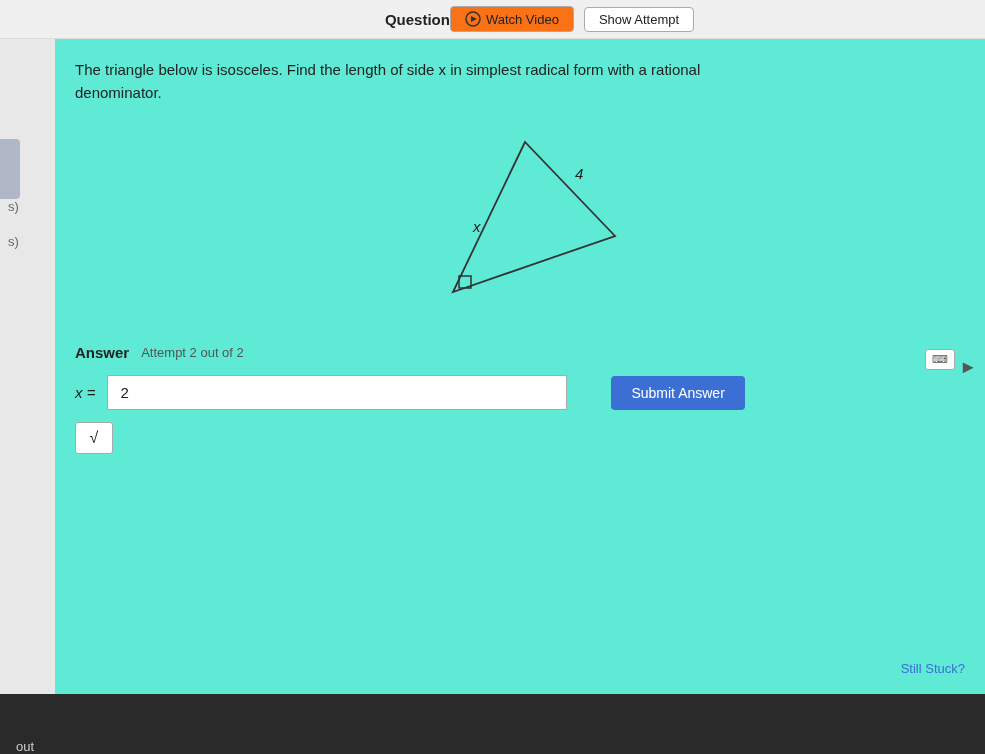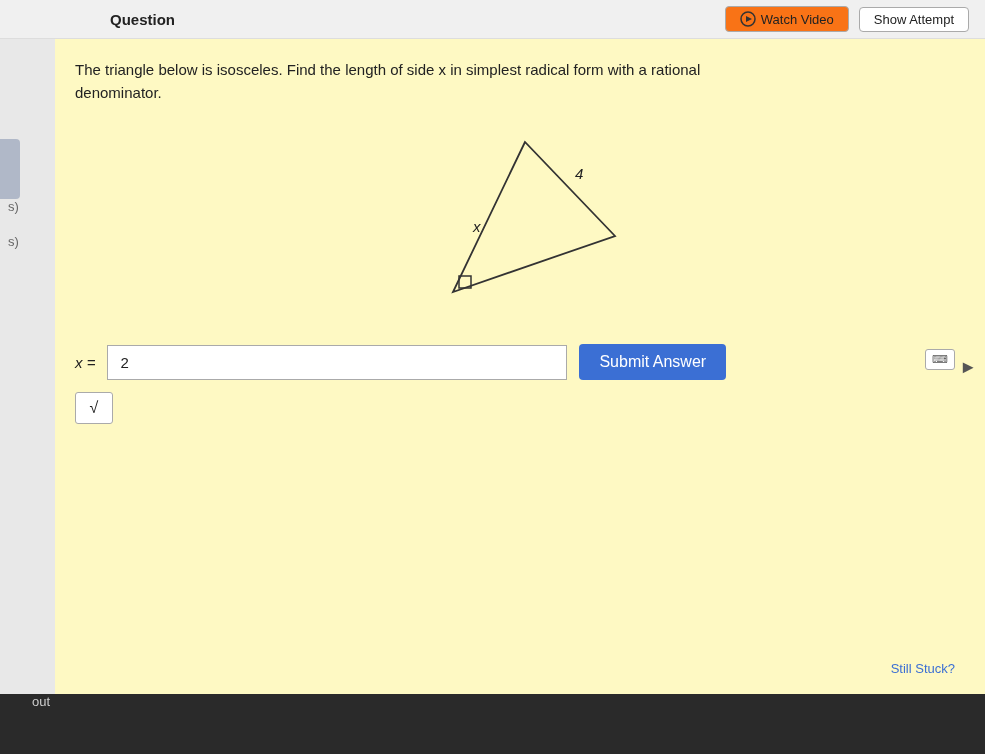--- a/index.html
+++ b/index.html
@@ -20,21 +20,21 @@
       display: flex;
       flex-direction: column;
       padding: 0;
       position: relative;
     }
 
     
     .top-bar {
       display: flex;
       align-items: center;
-      justify-content: space-between;
+      justify-content: center;
       padding: 6px 16px 6px 110px;
       background: #f0f0f0;
       border-bottom: 1px solid #ddd;
       min-height: 34px;
     }
 
     .top-bar-left {
       font-weight: bold;
       font-size: 15px;
       color: #222;
@@ -94,21 +94,21 @@
       left: 0;
       width: 20px;
       height: 60px;
       background: #b0b8c8;
       border-radius: 0 4px 4px 0;
     }
 
     .content-area {
       flex: 1;
       padding: 20px 30px 20px 20px;
-      background: #fef9c3;
+      background: #5eead4;
       position: relative;
     }
 
     .question-text {
       font-size: 15px;
       color: #222;
       line-height: 1.5;
       margin-bottom: 20px;
       max-width: 780px;
     }
@@ -165,24 +165,25 @@
       width: 460px;
       outline: none;
       color: #222;
     }
 
     .submit-btn {
       background: #3b6fd4;
       color: #fff;
       border: none;
       padding: 9px 20px;
-      font-size: 16px;
+      font-size: 14px;
       border-radius: 4px;
       cursor: pointer;
       white-space: nowrap;
+      margin-left: 32px;
     }
 
     .sqrt-btn {
       border: 1px solid #aaa;
       background: #fff;
       padding: 6px 10px;
       font-size: 16px;
       cursor: pointer;
       border-radius: 3px;
       color: #222;
@@ -204,21 +205,21 @@
       border-radius: 3px;
       font-size: 11px;
       color: #555;
       cursor: pointer;
     }
 
     
     .still-stuck {
       position: absolute;
       bottom: 18px;
-      right: 30px;
+      right: 20px;
       font-size: 13px;
       color: #3b6fd4;
       cursor: pointer;
     }
 
     
     .right-arrow {
       position: absolute;
       right: 8px;
       top: 50%;
@@ -226,22 +227,22 @@
       font-size: 18px;
       color: #555;
       cursor: pointer;
     }
 
     
     .bottom-bar {
       height: 60px;
       background: #2a2a2a;
       display: flex;
-      align-items: flex-start;
-      padding: 0 32px;
+      align-items: flex-end;
+      padding: 0 16px;
     }
 
     .bottom-out-text {
       color: #ccc;
       font-size: 13px;
     }
   </style>
 </head>
 <body>
 
@@ -289,20 +290,24 @@
 
           <text x="118" y="108" font-size="15" font-style="italic" fill="#222" font-family="Arial">x</text>
         </svg>
       </div>
 
       <div class="keyboard-icon-area">
         <button class="keyboard-icon">⌨</button>
       </div>
 
       <div class="answer-section">
+        <div class="answer-header">
+          <span class="answer-label">Answer</span>
+          <span class="attempt-text">Attempt 2 out of 2</span>
+        </div>
 
         <div class="answer-row">
           <span class="equation-label">x =</span>
           <input class="answer-input" type="text" value="2" style="">
           <button class="submit-btn">
             <span>Submit Answer</span>
           </button>
         </div>
 
         <div>

